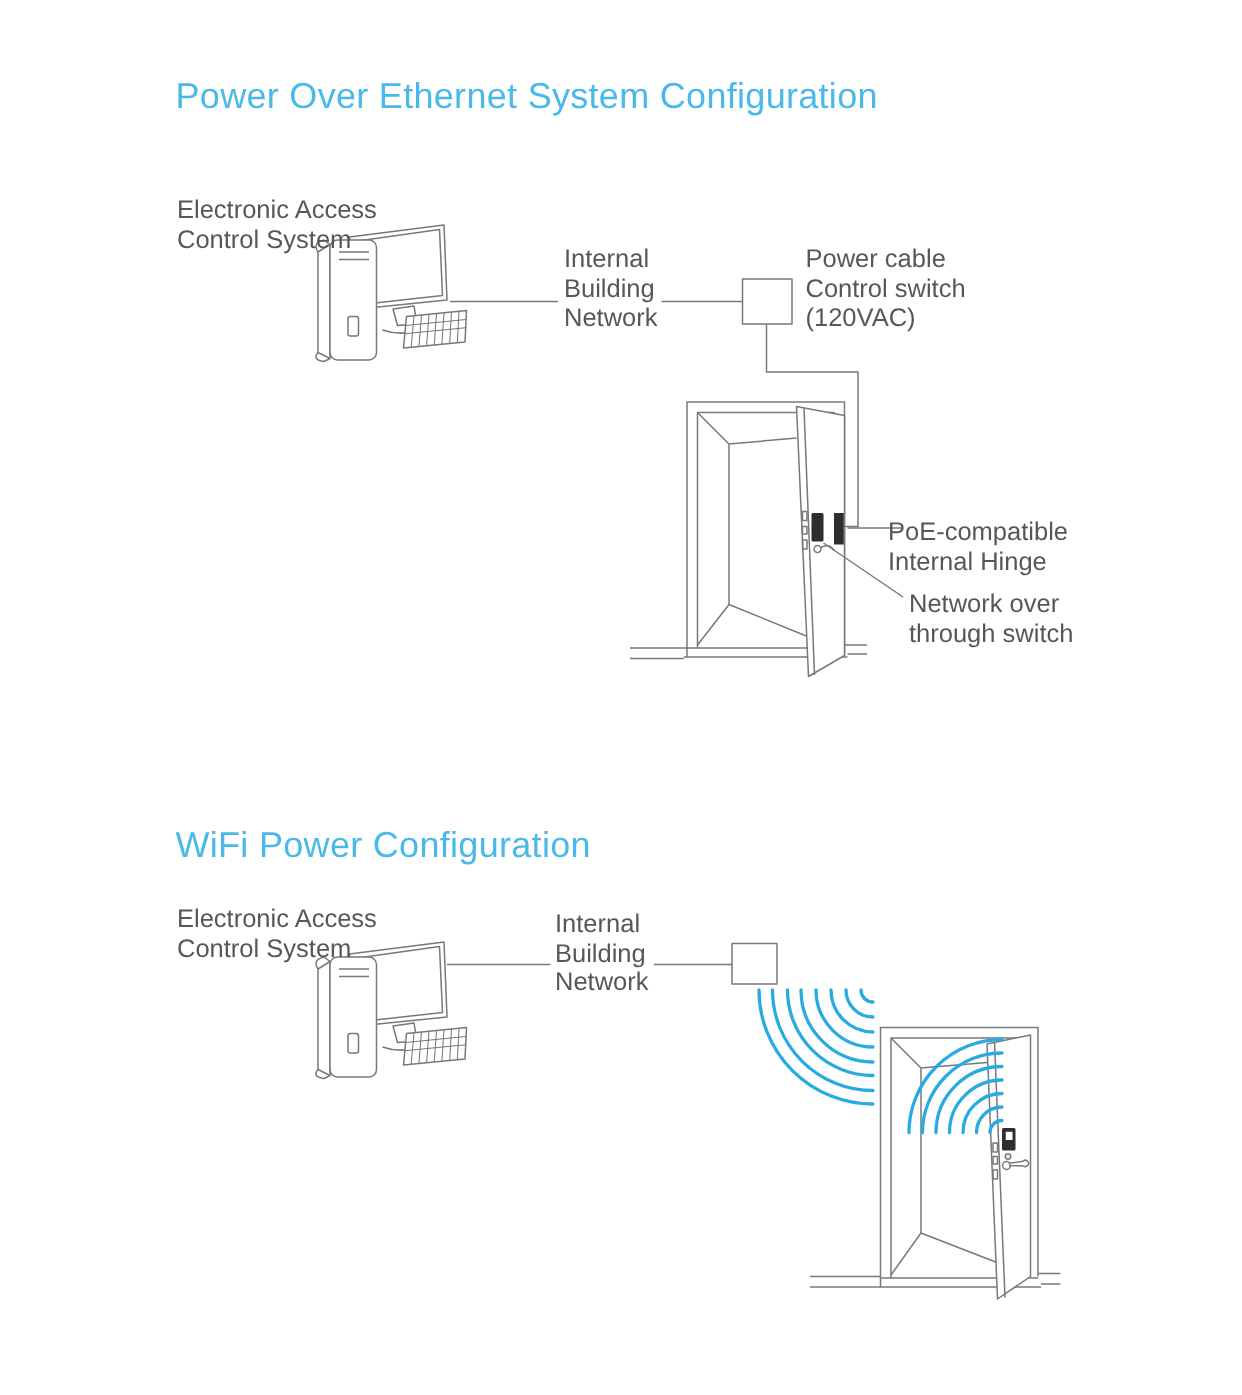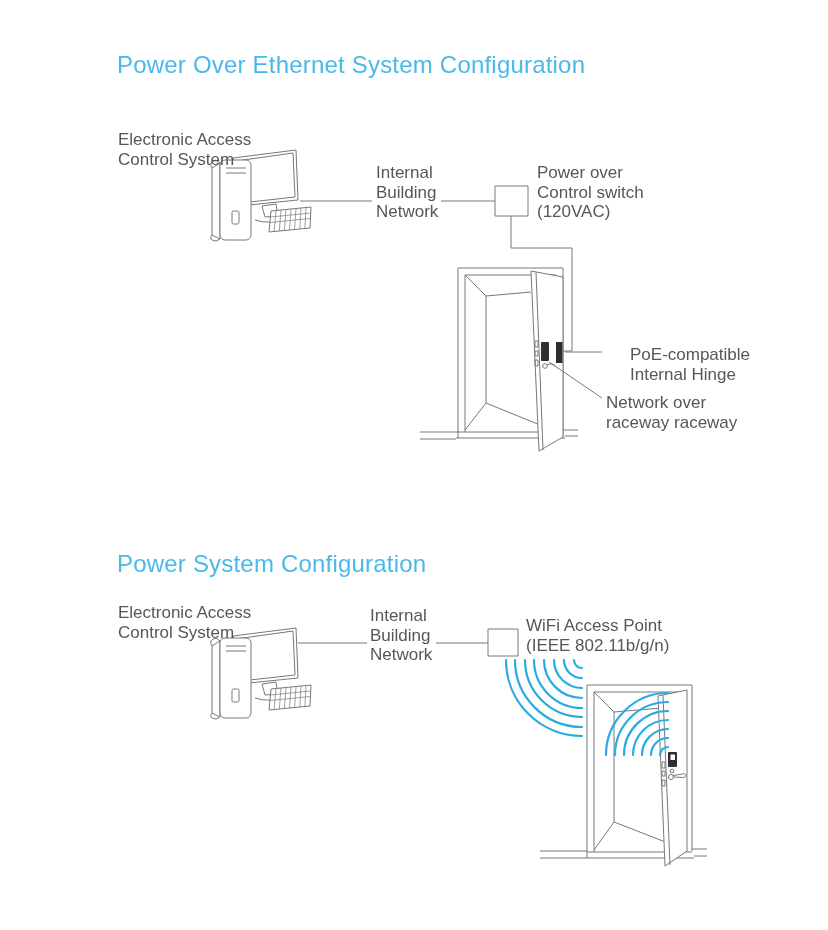--- a/index.html
+++ b/index.html
@@ -103,46 +103,42 @@
     <div>Control System</div>
   </div>
 
   <div class="lbl" style="left:376px;top:163px">
     <div>Internal</div>
     <div>Building</div>
     <div>Network</div>
   </div>
 
   <div class="lbl" style="left:537px;top:163px">
-    <div>Power over</div>
+    <div>Power cable</div>
     <div>Control switch</div>
     <div>(120VAC)</div>
   </div>
 
-  <div class="lbl" style="left:630px;top:345px">
+  <div class="lbl" style="left:592px;top:345px">
     <div>PoE-compatible</div>
     <div>Internal Hinge</div>
   </div>
 
   <div class="lbl" style="left:606px;top:393px">
     <div>Network over</div>
-    <div>raceway raceway</div>
+    <div>through switch</div>
   </div>
 
-  <div class="title" style="left:117px;top:550px">Power System Configuration</div>
+  <div class="title" style="left:117px;top:550px">WiFi Power Configuration</div>
 
   <div class="lbl" style="left:118px;top:603px">
     <div>Electronic Access</div>
     <div>Control System</div>
   </div>
 
   <div class="lbl" style="left:370px;top:606px">
     <div>Internal</div>
     <div>Building</div>
     <div>Network</div>
   </div>
 
-  <div class="lbl" style="left:526px;top:616px">
-    <div>WiFi Access Point</div>
-    <div>(IEEE 802.11b/g/n)</div>
-  </div>
 
 </div>
 
 </body></html>

